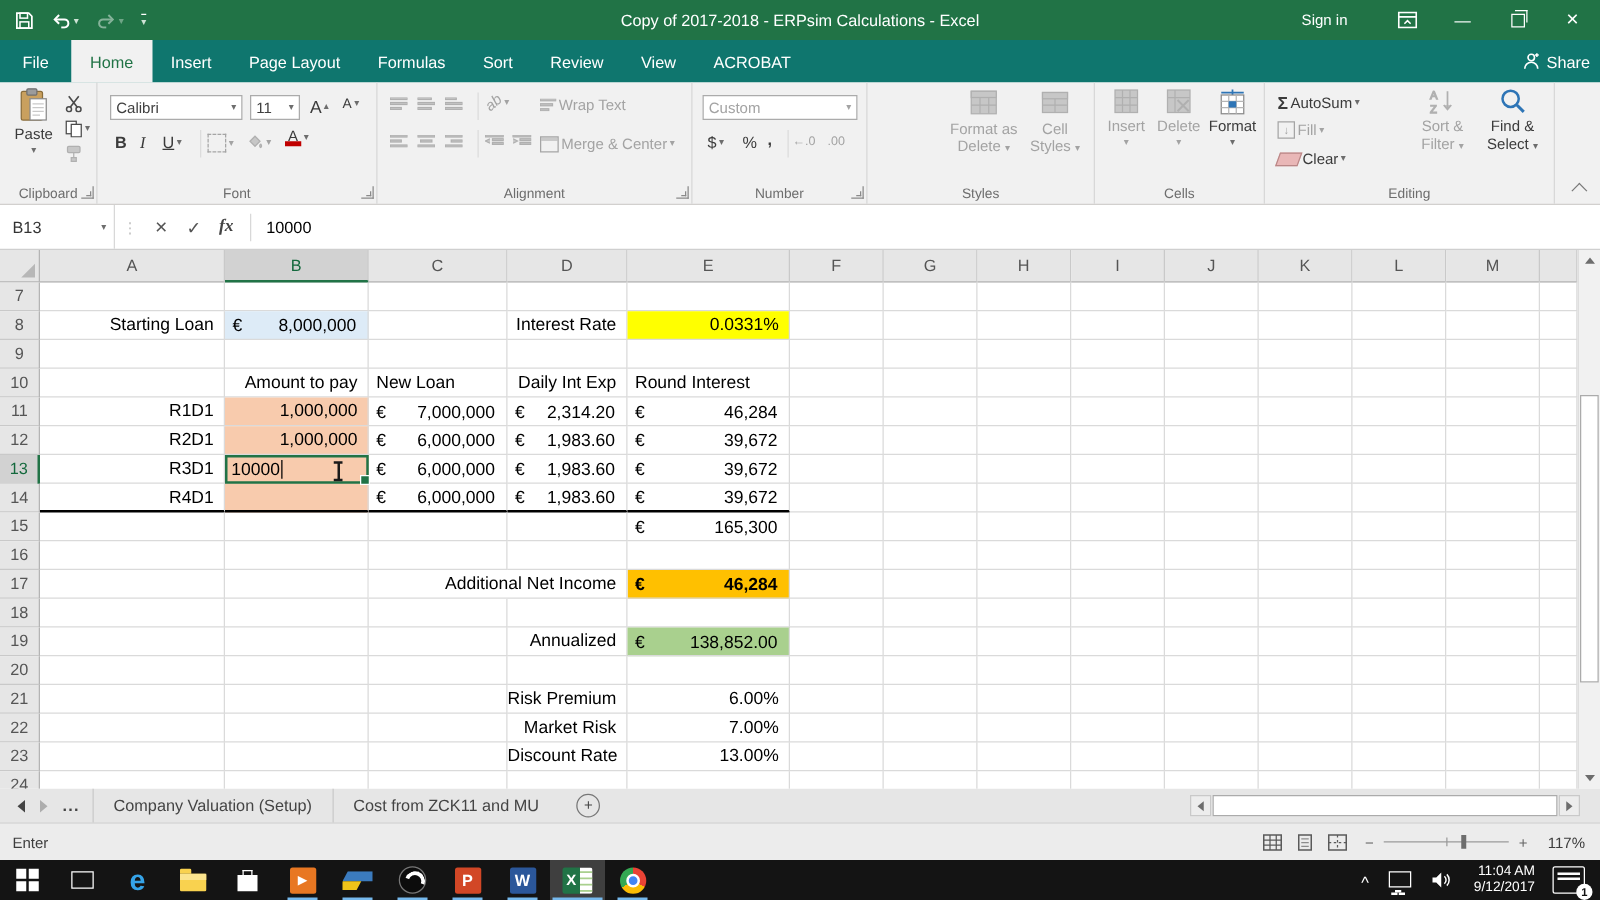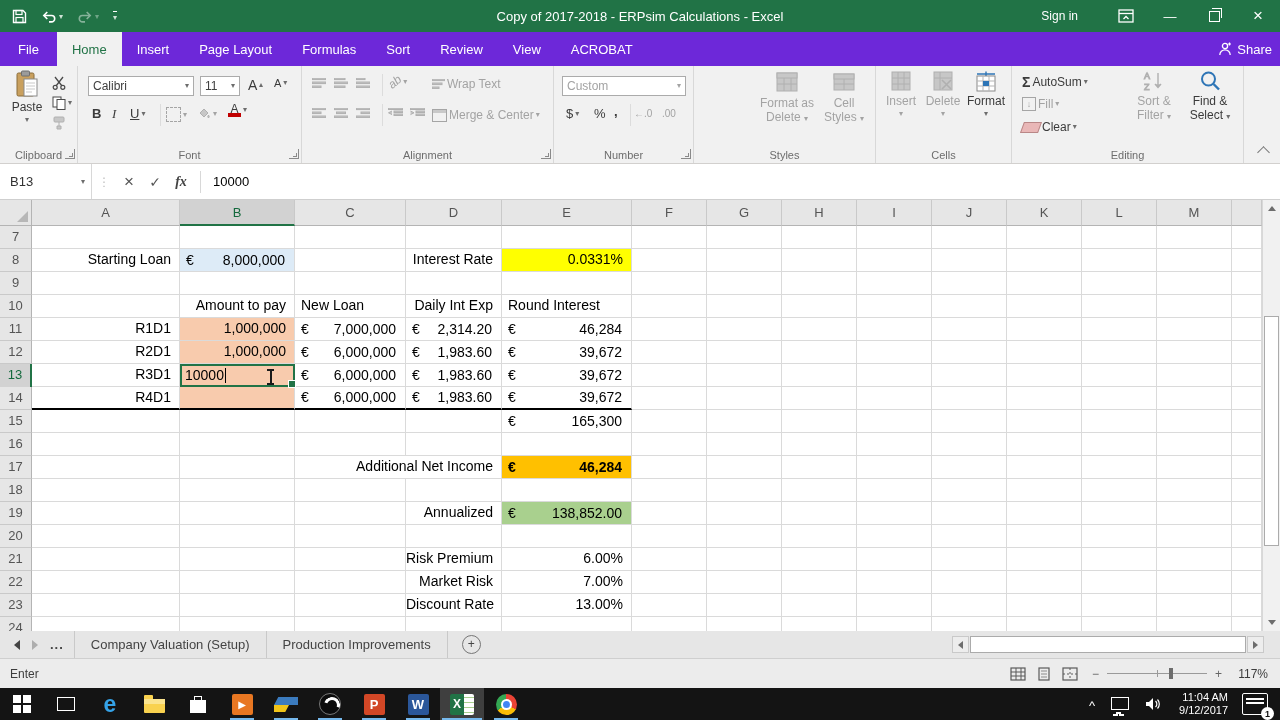--- a/index.html
+++ b/index.html
@@ -14,21 +14,21 @@
   .qat .dim{opacity:.45}
   .qcar{font-size:8px;color:#cfe3d6}
   .tb-title{position:absolute;left:0;right:0;text-align:center;font-size:13px;color:#fff}
   .tb-right{margin-left:auto;display:flex;align-items:center;height:100%;z-index:2}
   .signin{font-size:12px;margin-right:26px}
   .winbtn{width:44px;height:100%;display:flex;align-items:center;justify-content:center;font-size:13px}
   .restore-ic{width:9px;height:9px;border:1px solid #fff;position:relative;background:#217346}
   .restore-ic::before{content:"";position:absolute;left:2px;top:-4px;width:9px;height:9px;border:1px solid #fff;border-bottom:none;border-left:none}
 
   
-  .ribtabs{position:absolute;left:0;top:32px;width:1280px;height:34px;background:#6d28d9;display:flex;align-items:stretch;color:#fff}
+  .ribtabs{position:absolute;left:0;top:32px;width:1280px;height:34px;background:#0f766e;display:flex;align-items:stretch;color:#fff}
   .rtab{padding:0 15px;font-size:13px;display:flex;align-items:center}
   .rtab.active{background:#f1f1f1;color:#217346}
   .tellme{display:flex;align-items:center;gap:6px;padding:0 14px;font-size:13px}
   .share{position:absolute;right:8px;top:0;height:100%;display:flex;align-items:center;gap:5px;font-size:13px}
 
   
   .ribbon{position:absolute;left:0;top:66px;width:1280px;height:98px;background:#f1f1f1;border-bottom:1px solid #d2d0ce;box-sizing:border-box}
   .rgroup{position:absolute;top:0;height:97px;border-right:1px solid #d8d8d8;box-sizing:border-box}
   .glabel{position:absolute;bottom:2px;left:0;right:0;text-align:center;font-size:11px;color:#6d6d6d}
   .launcher{position:absolute;right:2px;bottom:4px;width:9px;height:9px;border-right:1px solid #8a8a8a;border-bottom:1px solid #8a8a8a}
@@ -871,21 +871,21 @@
     </span>
 </div>
 
 <div class="sheetbar">
   <div class="snav">
     <span class="tri-l"></span>
     <span class="tri-r"></span>
     <span class="smore">...</span>
   </div>
   <div class="stab">Company Valuation (Setup)</div>
-  <div class="stab" style="border-right:1px solid #c9c9c9">Production Improvements</div>
+  <div class="stab">Cost from ZCK11 and MU</div>
   <div class="plusbtn">+</div>
   <div class="hscroll">
     <span class="hs-arrow">
         <span class="htri-l"></span>
       </span>
     <span class="hs-thumb"></span>
     <span class="hs-arrow">
         <span class="htri-r"></span>
       </span>
   </div>

